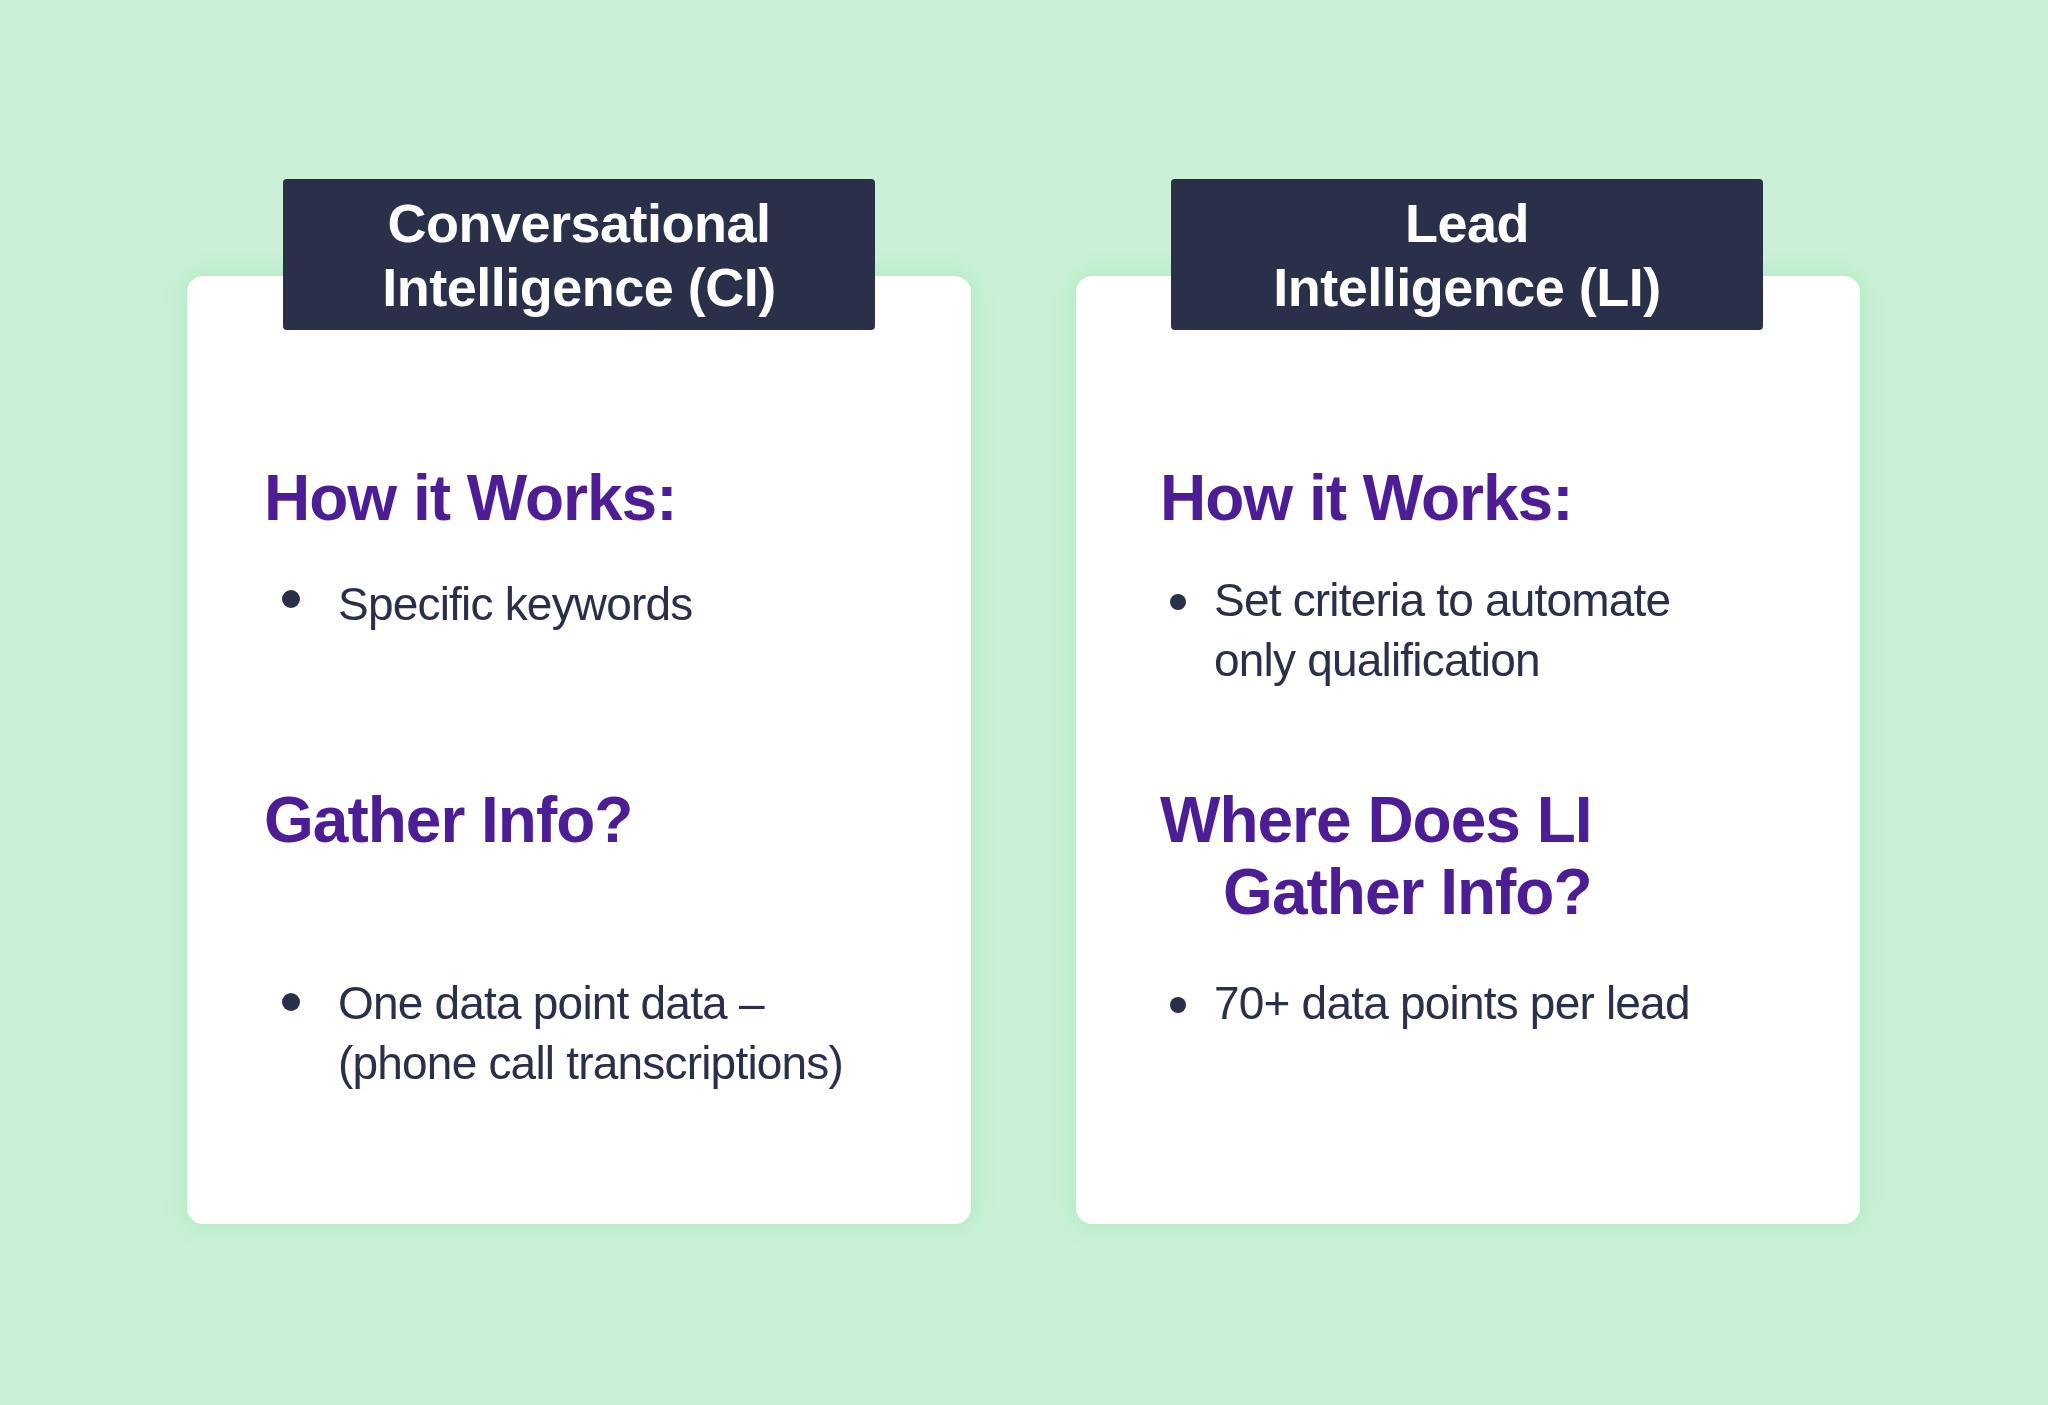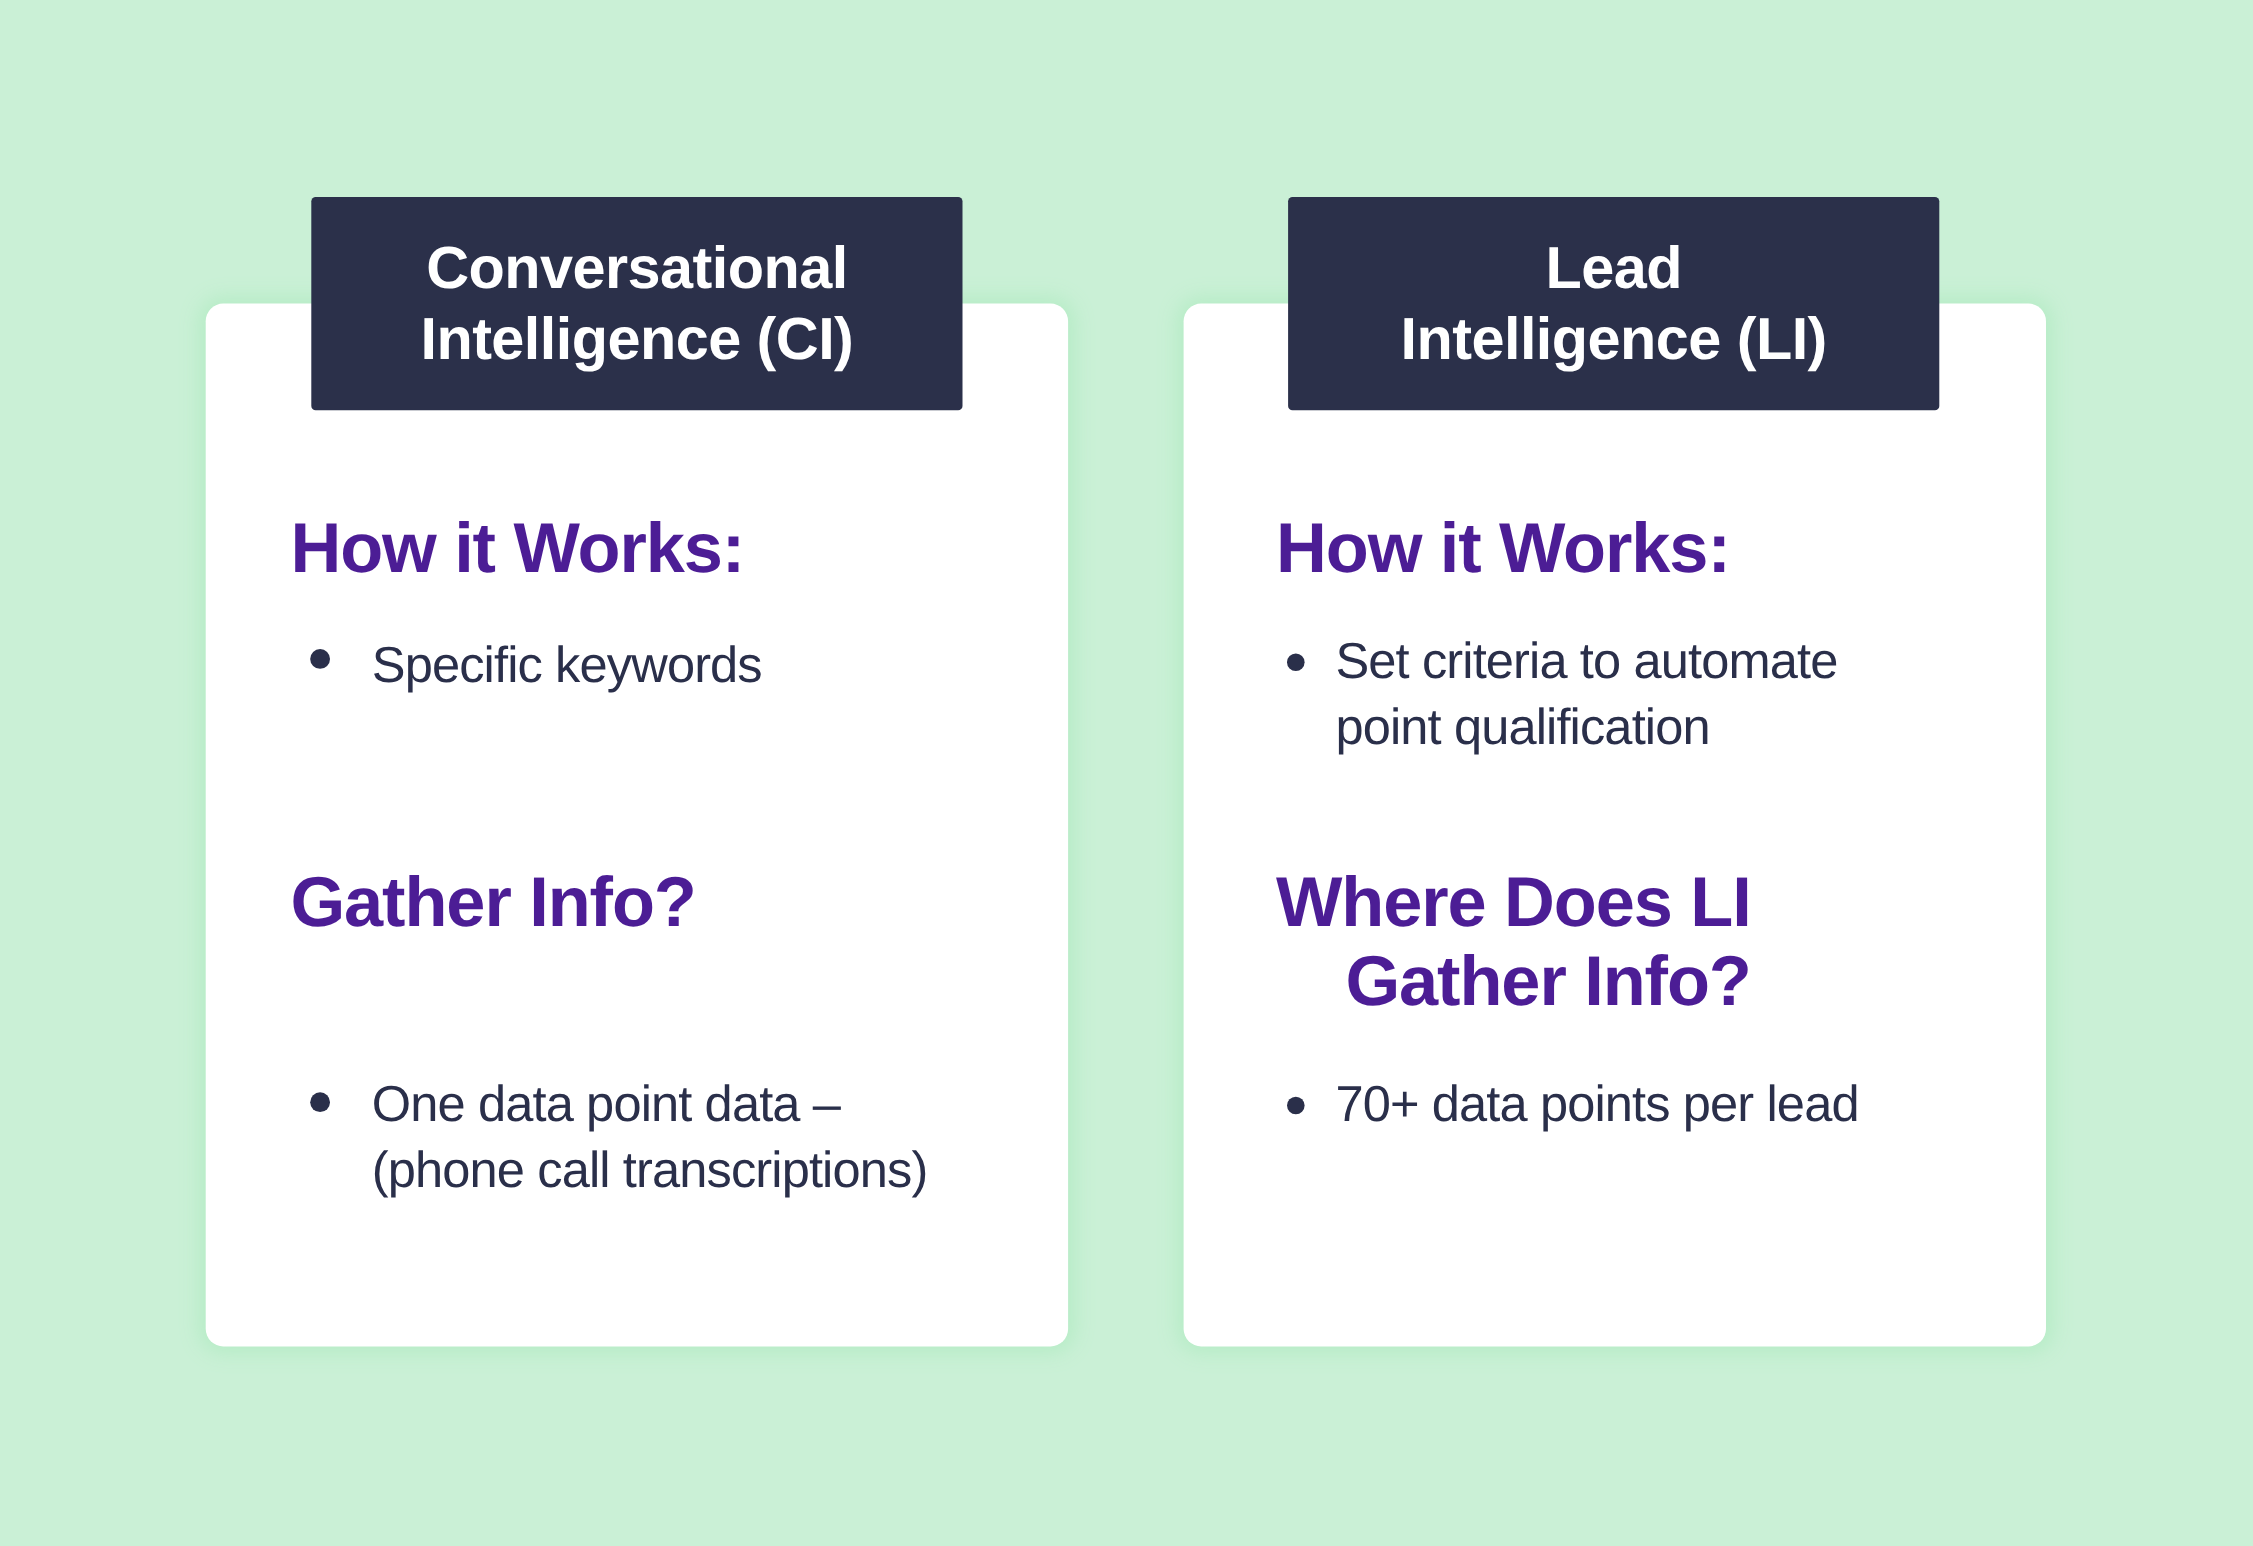--- a/index.html
+++ b/index.html
@@ -7,21 +7,21 @@
     width:2048px; height:1405px; background:#caf0d6; position:relative; overflow:hidden;
     font-family:"Liberation Sans", sans-serif; color:#2a2f4a;
   }
   .card {
     position:absolute; top:276px; width:784px; height:948px; background:#ffffff;
     border-radius:16px; box-shadow:0 0 18px 6px #b6ecc6;
   }
   .card.left { left:187px; }
   .card.right { left:1076px; }
   .header {
-    position:absolute; top:179px; width:592px; height:194px; background:#2b304a;
+    position:absolute; top:179px; width:592px; height:151px; background:#2b304a;
     border-radius:4px; color:#ffffff; font-weight:bold; font-size:54px; line-height:64px;
     display:flex; flex-direction:column; align-items:center; justify-content:center; text-align:center;
     letter-spacing:-0.5px;
   }
   .header.left { left:283px; }
   .header.right { left:1171px; }
   .h2 { font-weight:bold; font-size:64px; line-height:72px; letter-spacing:-1px; color:#4c1d95; margin:0; }
   .h2.first { position:absolute; top:462px; white-space:nowrap; }
   .h2.second { position:absolute; top:784px; white-space:nowrap; }
   .bullet { position:absolute; font-size:46px; line-height:60px; white-space:nowrap; letter-spacing:-0.8px; }
@@ -60,21 +60,21 @@
 <div class="header right">
   <div>Lead</div>
   <div>Intelligence (LI)</div>
 </div>
 
 <div class="h2 first" style="left:1160px;">How it Works:</div>
 <div class="bullet" style="left:1160px; top:570px;">
   <span class="dot" style="left:10px; top:24px; width:16px; height:16px;"></span>
   <div class="text" style="position:absolute; left:54px; top:0;">
     <div>Set criteria to automate</div>
-    <div>point qualification</div>
+    <div>only qualification</div>
   </div>
 </div>
 
 <div class="h2 second" style="left:1160px;text-align:right;">
   <div>Where Does LI</div>
   <div>Gather Info?</div>
 </div>
 <div class="bullet" style="left:1160px; top:973px;">
   <span class="dot" style="left:10px; top:24px; width:16px; height:16px;"></span>
   <div class="text" style="position:absolute; left:54px; top:0;">

